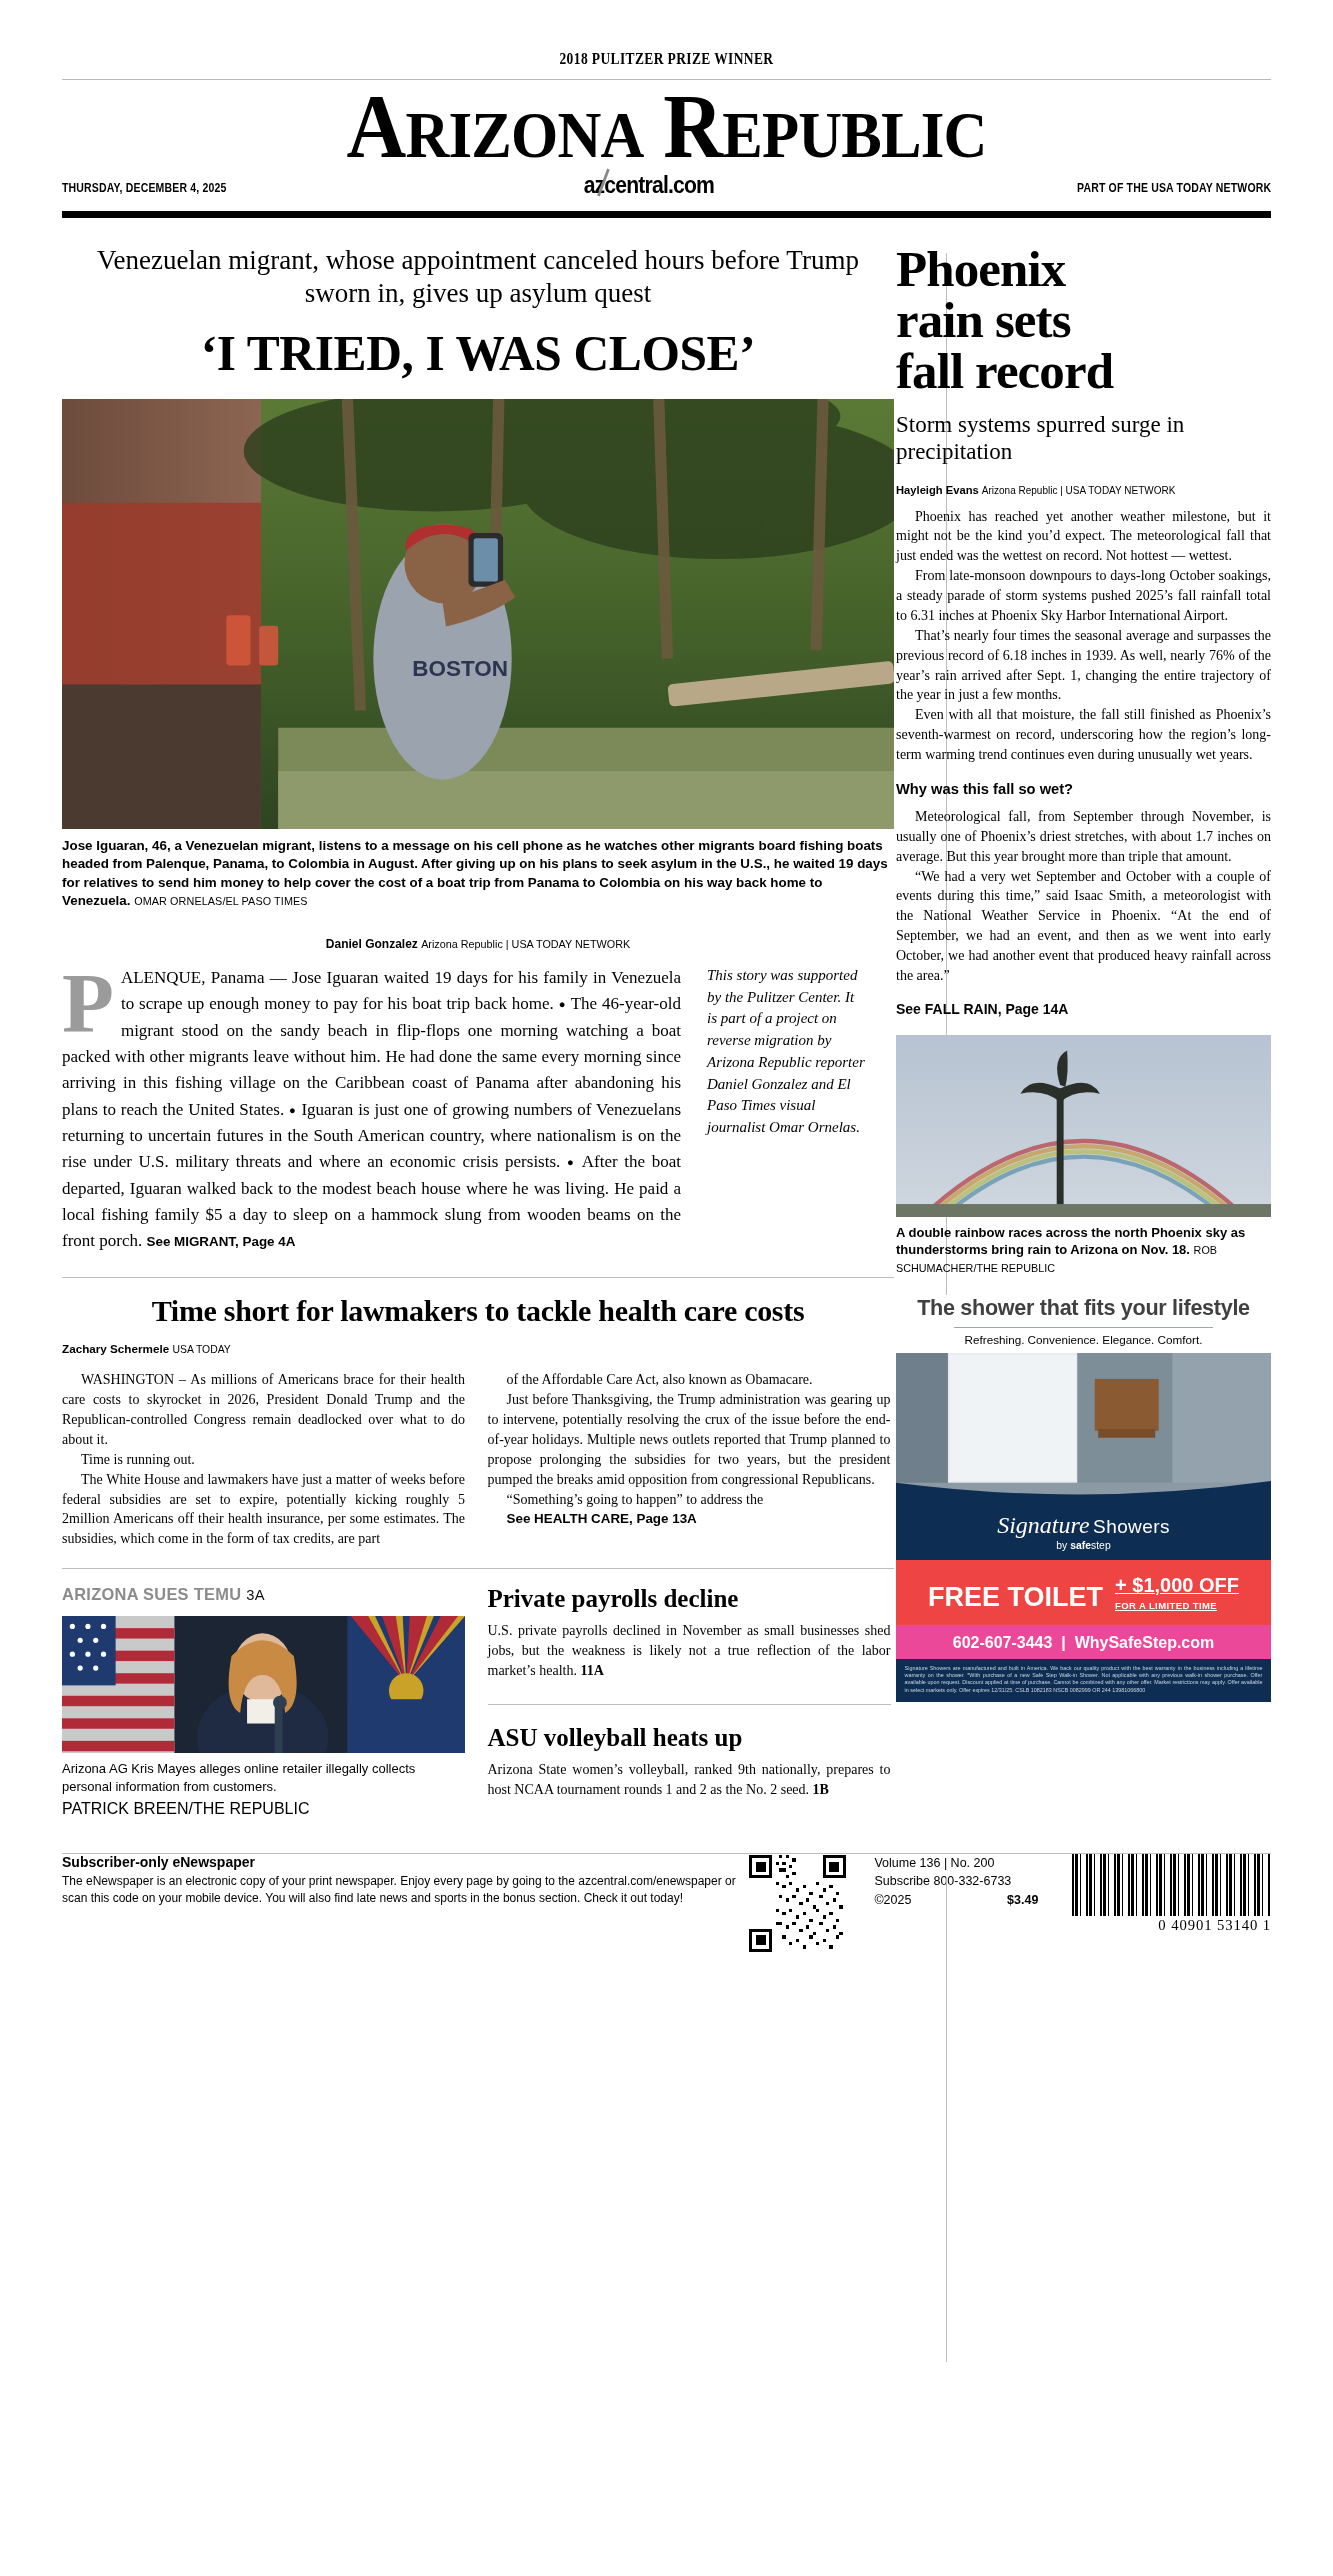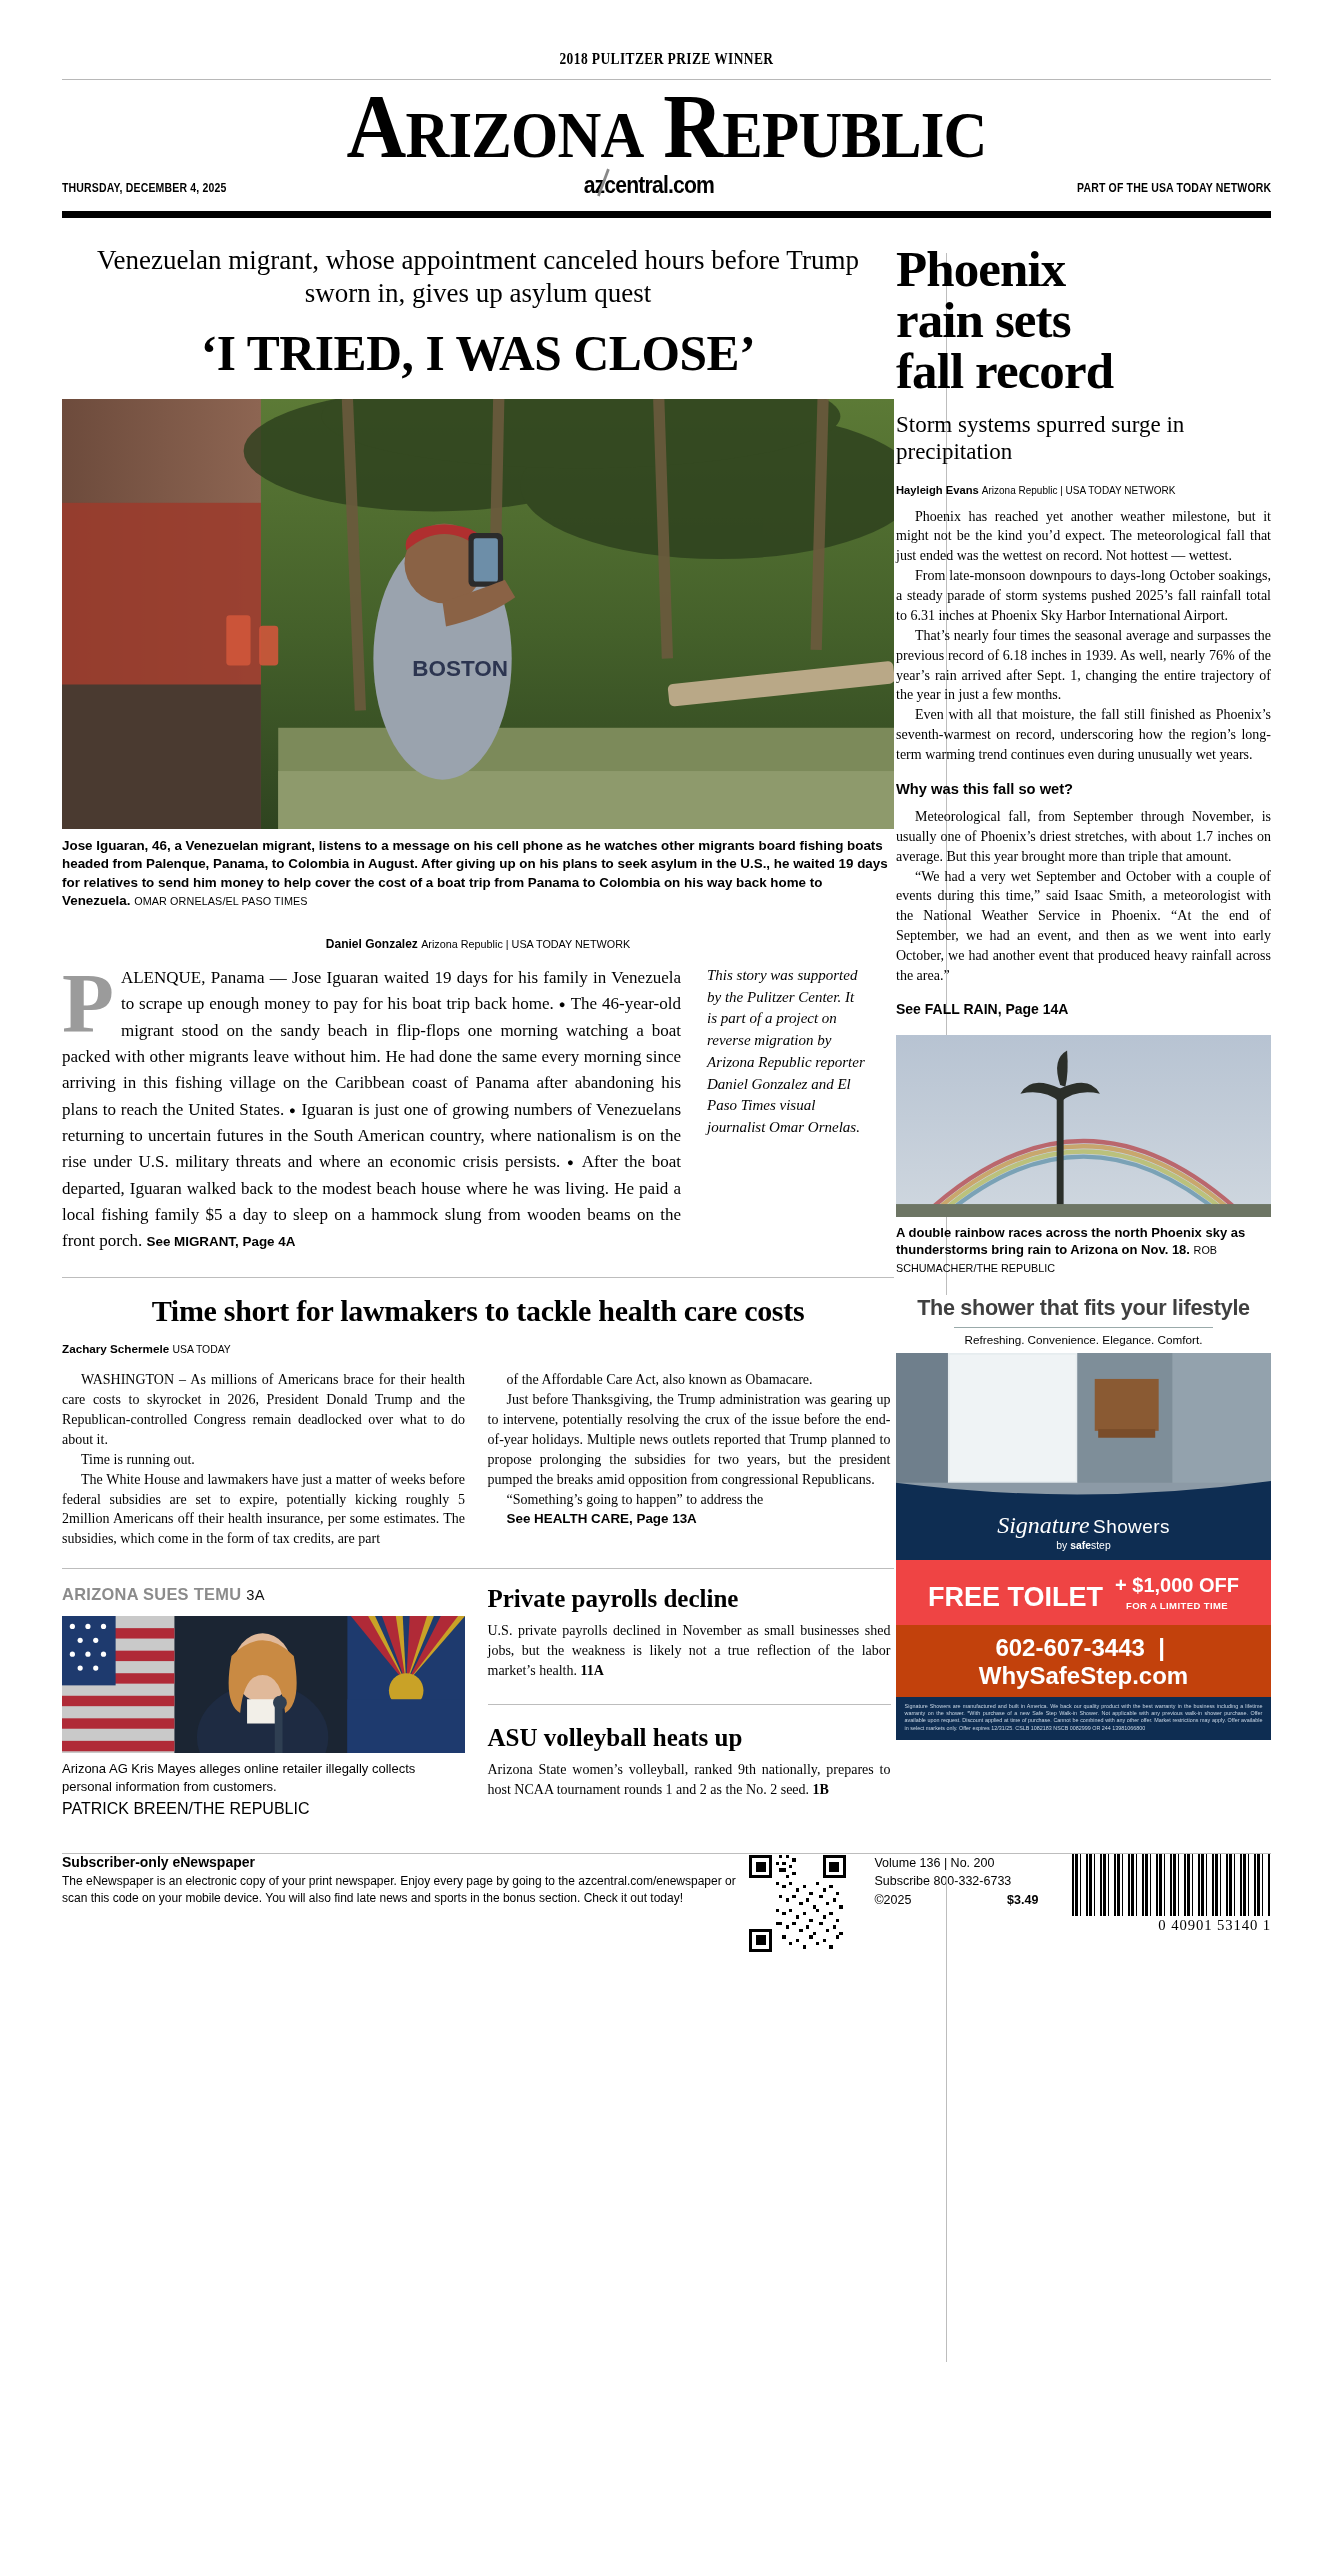--- a/index.html
+++ b/index.html
@@ -123,22 +123,22 @@
      margin-top:5.2px;border-top:0.9px solid #9aa;padding-top:5.2px;width:259px;margin-left:auto;margin-right:auto;}
   .ad-photo{height:147px;background:linear-gradient(#9fb0bd,#cdd6dd);position:relative;margin-top:7px;}
   .ad-band{background:#0e2d52;color:#fff;text-align:center;padding:12px 0 8.6px;}
   .ad-sig{font-family:"Liberation Serif",serif;font-style:italic;font-size:24px;}
   .ad-sig2{font-family:"Liberation Sans",sans-serif;font-size:19px;letter-spacing:0.4px;}
   .ad-by{font-family:"Liberation Sans",sans-serif;font-size:10.4px;margin-top:1.7px;}
   .ad-offer{background:#ef4444;color:#fff;padding:14px 10.4px 12px;}
   .ad-free{font-family:"Liberation Sans",sans-serif;font-weight:700;font-size:27px;}
   .ad-off{font-family:"Liberation Sans",sans-serif;font-weight:700;font-size:20px;}
   .ad-lim{font-family:"Liberation Sans",sans-serif;font-weight:700;font-size:9.5px;letter-spacing:0.4px;}
-  .ad-phone{font-family:"Liberation Sans",sans-serif;font-weight:700;font-size:24px;
-     text-align:center;padding:8.6px 0 7px;color:#fff;background:#c2410c;}
+  .ad-phone{font-family:"Liberation Sans",sans-serif;font-weight:700;font-size:16px;
+     text-align:center;padding:8.6px 0 7px;color:#fff;background:#ec4899;}
   .ad-fine{background:#0e2d52;color:#c9d6e4;font-family:"Liberation Sans",sans-serif;
      font-size:5.4px;line-height:1.35;padding:6px 8.6px 7.8px;text-align:justify;}
   .barcode{height:62px;width:199px;background:repeating-linear-gradient(90deg,
      #000 0 1.7px,#fff 1.7px 3.5px,#000 3.5px 6px,#fff 6px 7.8px,#000 7.8px 9.5px,#fff 9.5px 14px);}
   .barnum{font-family:"Liberation Serif",serif;font-size:14.7px;letter-spacing:0.9px;margin-top:1.7px;}
 </style>
 </head>
 <body>
 
 <div class="page">
@@ -314,21 +314,21 @@
           <span class="ad-sig">Signature</span>
           <span class="ad-sig2">Showers</span>
           <div class="ad-by">
             <span>by</span>
             <b>safe</b><span>step</span>
           </div>
         </div>
         <div class="ad-offer">
           <div style="display:flex;align-items:flex-end;justify-content:center;gap:12px;">
             <span class="ad-free">FREE TOILET</span>
-            <span style="text-align:center;">
+            <span style="text-align:left;text-decoration:underline;">
               <span class="ad-off">+ $1,000 OFF</span><br>
               <span class="ad-lim">FOR A LIMITED TIME</span>
             </span>
           </div>
         </div>
         <div class="ad-phone">
           <span>602-607-3443</span>
           &nbsp;|&nbsp;
           <span>WhySafeStep.com</span>
         </div>

